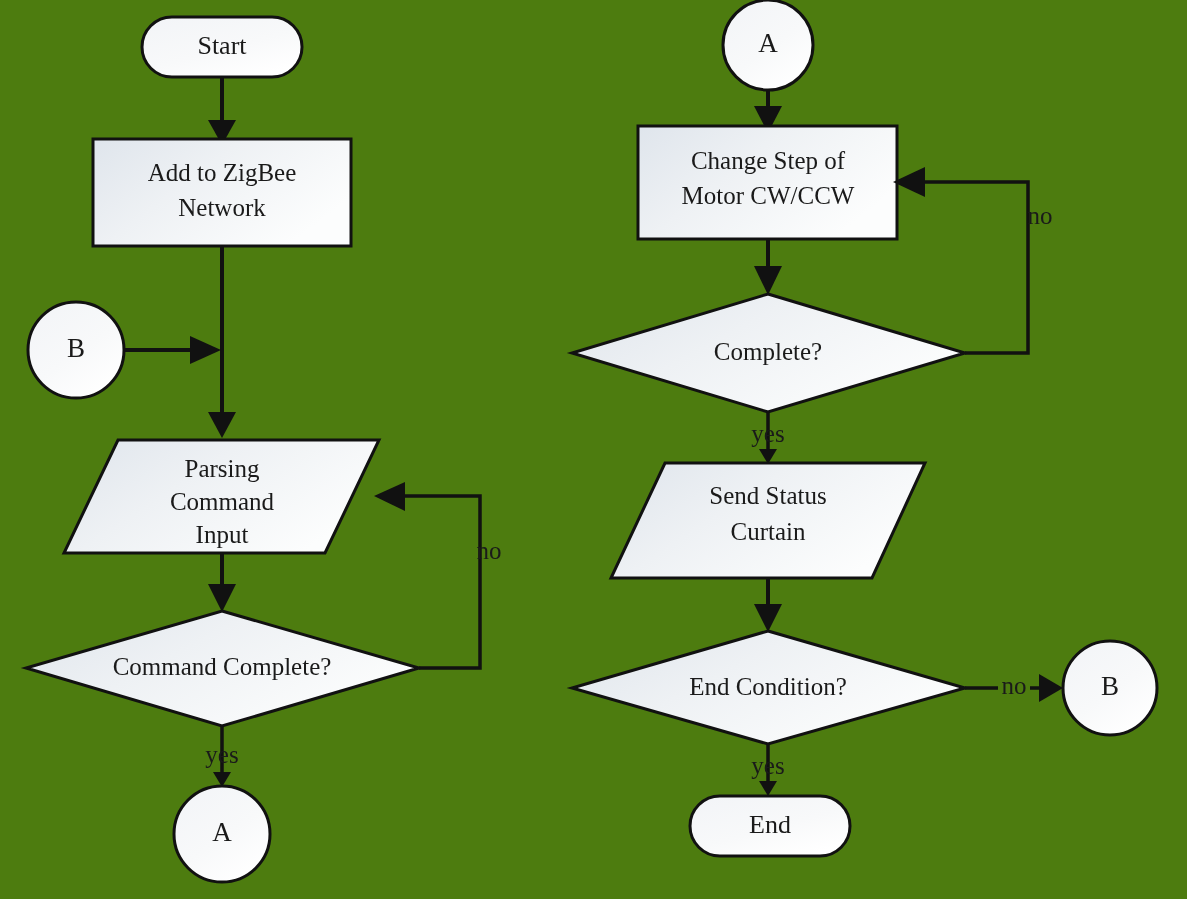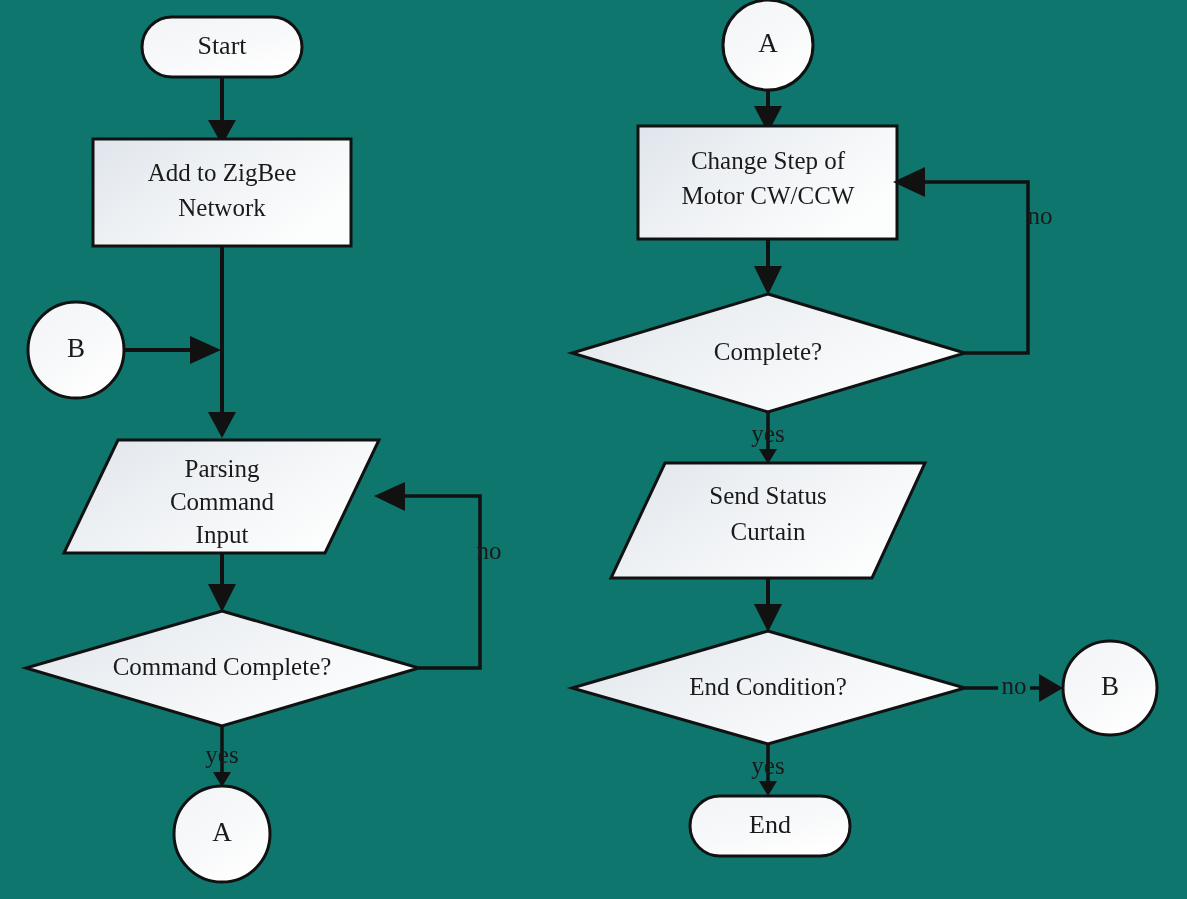--- a/index.html
+++ b/index.html
@@ -10,21 +10,21 @@
   body {
     width: 1187px;
     height: 899px;
     font-family: "Liberation Serif", "DejaVu Serif", serif;
     overflow: hidden;
   }
   #flowchart-root {
     position: relative;
     width: 1187px;
     height: 899px;
-    background: #0f766e;
+    background: #4d7c0f;
   }
   svg#flow-svg {
     display: block;
     width: 1187px;
     height: 899px;
   }
   .node-shape {
     stroke: #111111;
     stroke-width: 3;
     fill: url(#shapeGrad);

